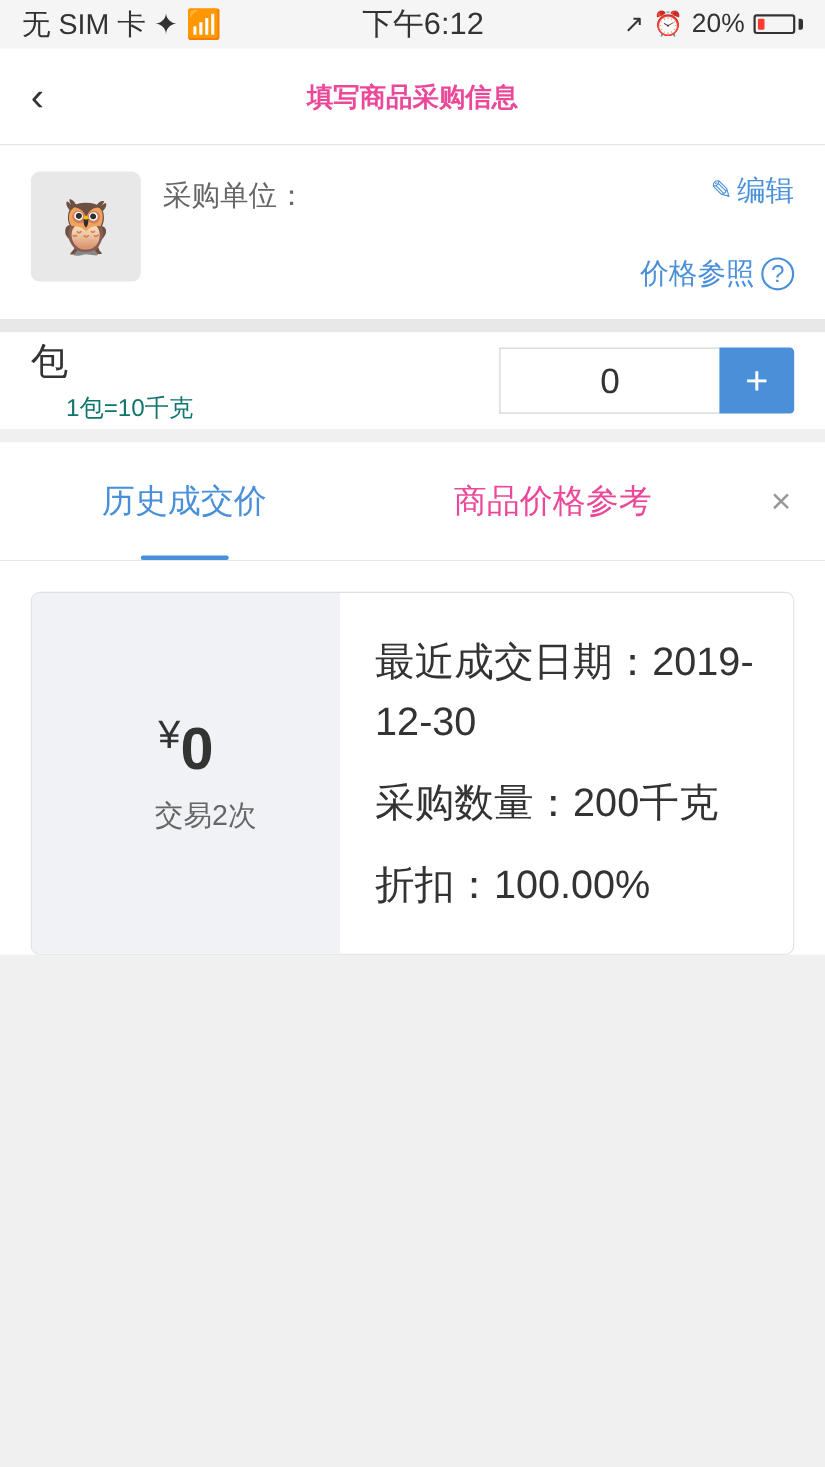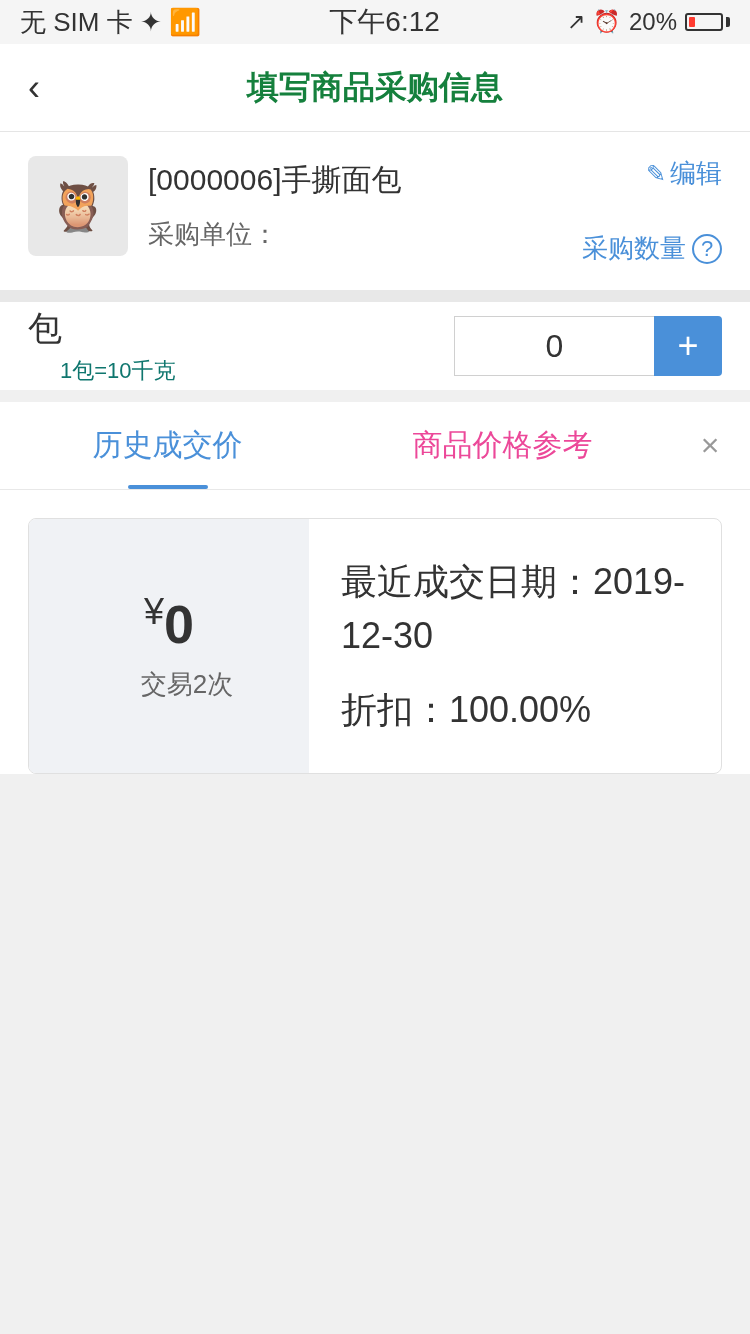--- a/index.html
+++ b/index.html
@@ -83,23 +83,23 @@
       border-bottom: 1px solid #e5e5e5;
     }
     .nav-back {
       position: absolute;
       left: 28px;
       font-size: 36px;
       color: #333;
       cursor: pointer;
     }
     .nav-title {
-      font-size: 32px;
+      font-size: 24px;
       font-weight: 600;
-      color: #15803d;
+      color: #ec4899;
     }
 
     
     .product-section {
       background: #fff;
       margin-top: 0;
       padding: 24px 28px;
     }
     .product-header {
       display: flex;
@@ -259,21 +259,21 @@
     
     .panel-section {
       background: #fff;
       margin-top: 12px;
     }
 
     
     .tab-bar {
       display: flex;
       align-items: center;
-      height: 88px;
+      height: 108px;
       border-bottom: 1px solid #e8e8e8;
       position: relative;
     }
     .tab-item {
       flex: 1;
       display: flex;
       align-items: center;
       justify-content: center;
       font-size: 30px;
       color: #ec4899;
@@ -386,35 +386,32 @@
   <div class="nav-title">填写商品采购信息</div>
 </div>
 
 <div class="product-section">
   <div class="product-header">
     <div class="product-left">
       <div class="product-thumb">
         <span class="owl-icon">🦉</span>
       </div>
       <div class="product-info">
-        <div class="product-name">
-          <span>[0000006]</span><span>手撕面包</span>
-        </div>
         <div class="product-unit-row">
           <span class="unit-label">采购单位：</span>
         </div>
       </div>
     </div>
     <div class="product-right">
       <div class="edit-btn">
         <span style="font-size:24px;">✎</span>
         <span>编辑</span>
       </div>
       <div class="price-ref">
-        <span>采购数量</span>
+        <span>价格参照</span>
         <div class="price-ref-q">?</div>
       </div>
     </div>
   </div>
 </div>
 
 <div class="separator"></div>
 
 <div class="quantity-section">
   <div class="quantity-label-wrap">
@@ -444,19 +441,22 @@
       <div class="price-amount">
         <span class="price-currency">¥</span><span>0</span>
       </div>
       <div class="price-trade-count">交易2次</div>
     </div>
     <div class="price-card-right">
       <div class="price-detail-row">
         <span>最近成交日期：</span><span>2019-12-30</span>
       </div>
       <div class="price-detail-row">
+        <span>采购数量：</span><span>200千克</span>
+      </div>
+      <div class="price-detail-row">
         <span>折扣：</span><span>100.00%</span>
       </div>
     </div>
   </div>
 </div>
 
 <div class="main-bg"></div>
 
 </body></html>

